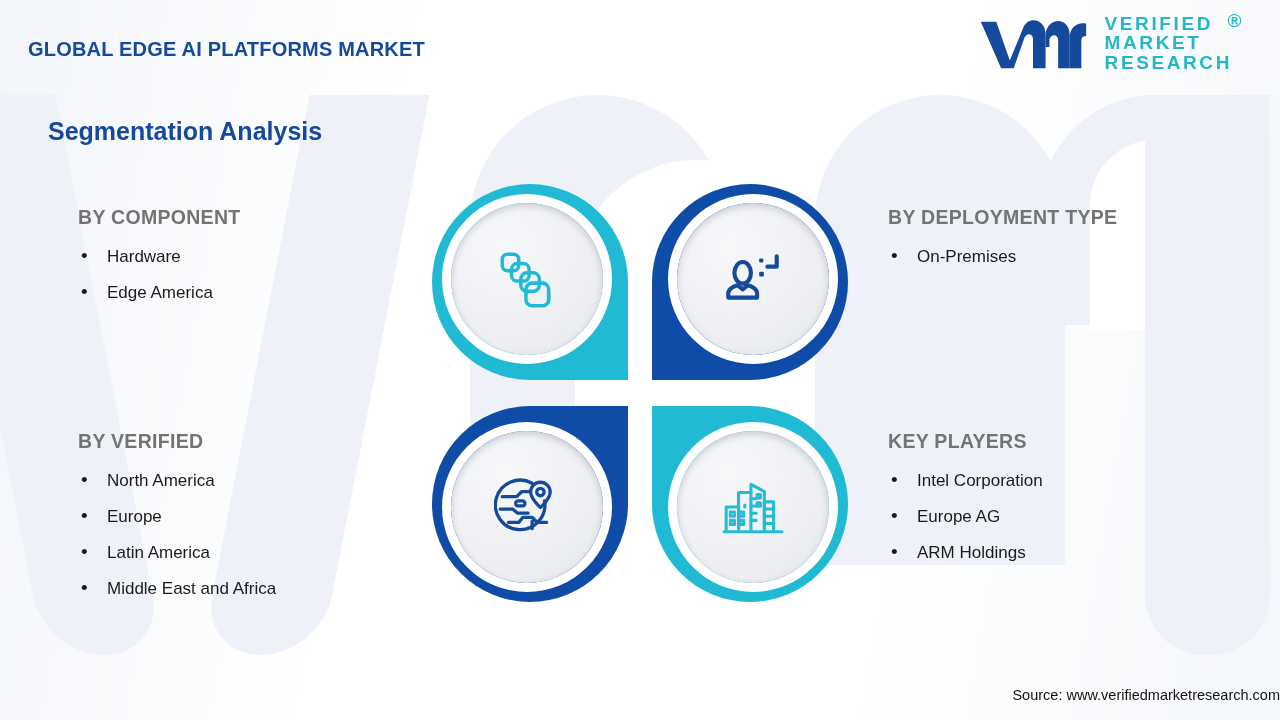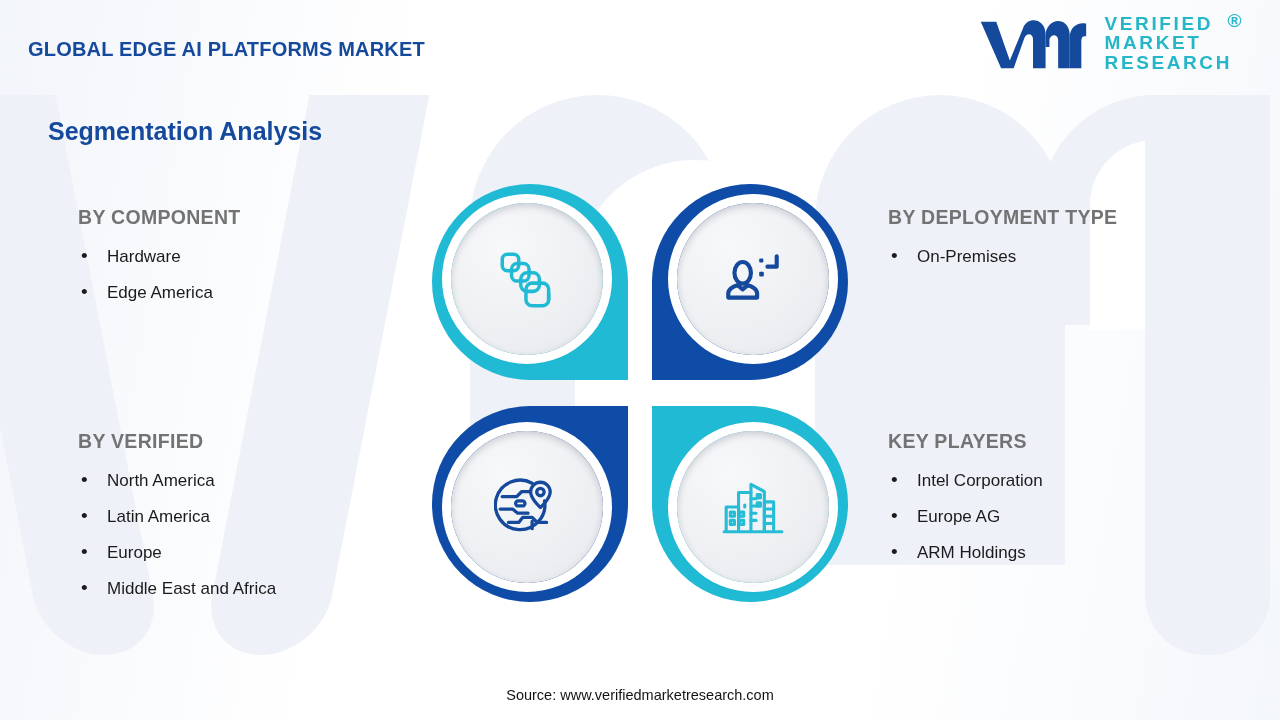--- a/index.html
+++ b/index.html
@@ -112,21 +112,21 @@
   .petal.tl .petal-inner,
   .petal.tr .petal-inner{ margin-top:-6px; }
   .petal.bl .petal-inner,
   .petal.br .petal-inner{ margin-bottom:-6px; }
 
   .icon-svg{ width:66px; height:66px; display:block; }
 
   
   .source{
     position:absolute; z-index:6; left:0; right:0; top:687px;
-    text-align:center; font-size:14.5px; color:#141414;
+    text-align:right; font-size:14.5px; color:#141414;
   }
 </style>
 </head>
 <body>
 
 <div class="bg-watermark">
   <div class="wm-shape wm-v1"></div>
   <div class="wm-shape wm-v2"></div>
   <div class="wm-shape wm-m1"></div>
   <div class="wm-shape wm-m2"></div>
@@ -169,22 +169,22 @@
   <div class="cat-title">BY DEPLOYMENT TYPE</div>
   <ul class="cat-list">
     <li>On-Premises</li>
   </ul>
 </div>
 
 <div class="col col-left row-bot">
   <div class="cat-title">BY VERIFIED</div>
   <ul class="cat-list">
     <li>North America</li>
+    <li>Europe</li>
     <li>Latin America</li>
-    <li>Europe</li>
     <li>Middle East and Africa</li>
   </ul>
 </div>
 
 <div class="col col-right row-bot">
   <div class="cat-title">KEY PLAYERS</div>
   <ul class="cat-list">
     <li>Intel Corporation</li>
     <li>Europe AG</li>
     <li>ARM Holdings</li>

